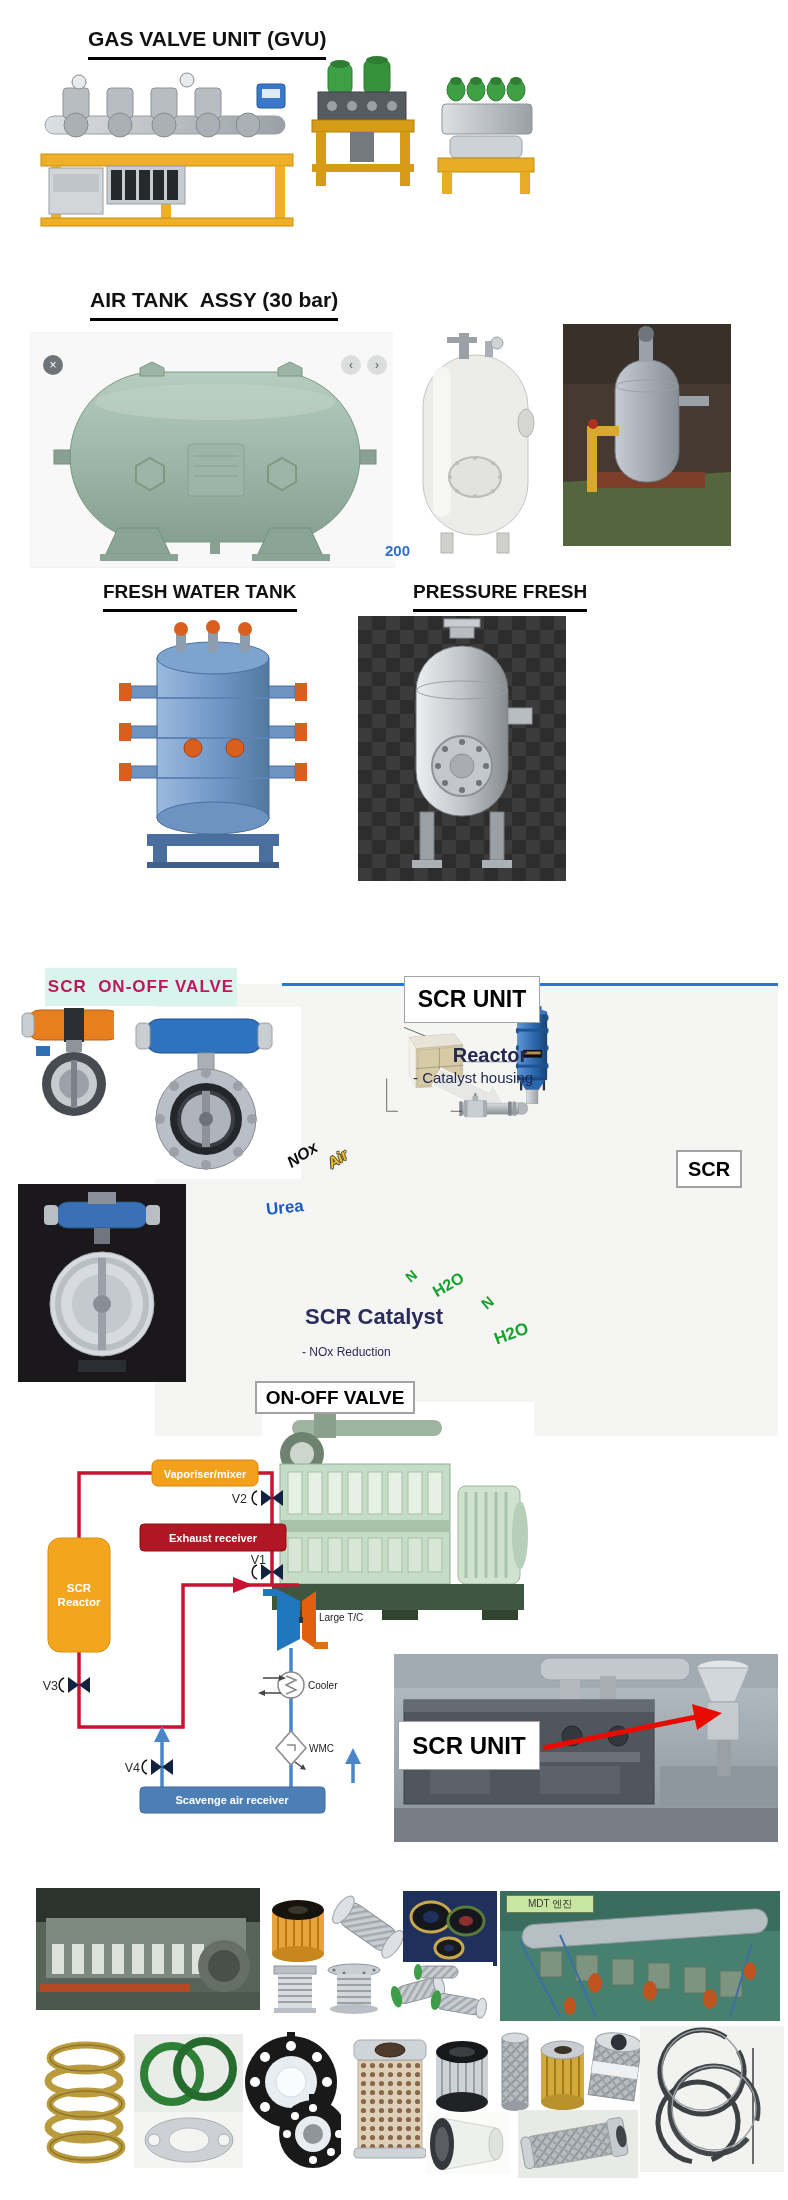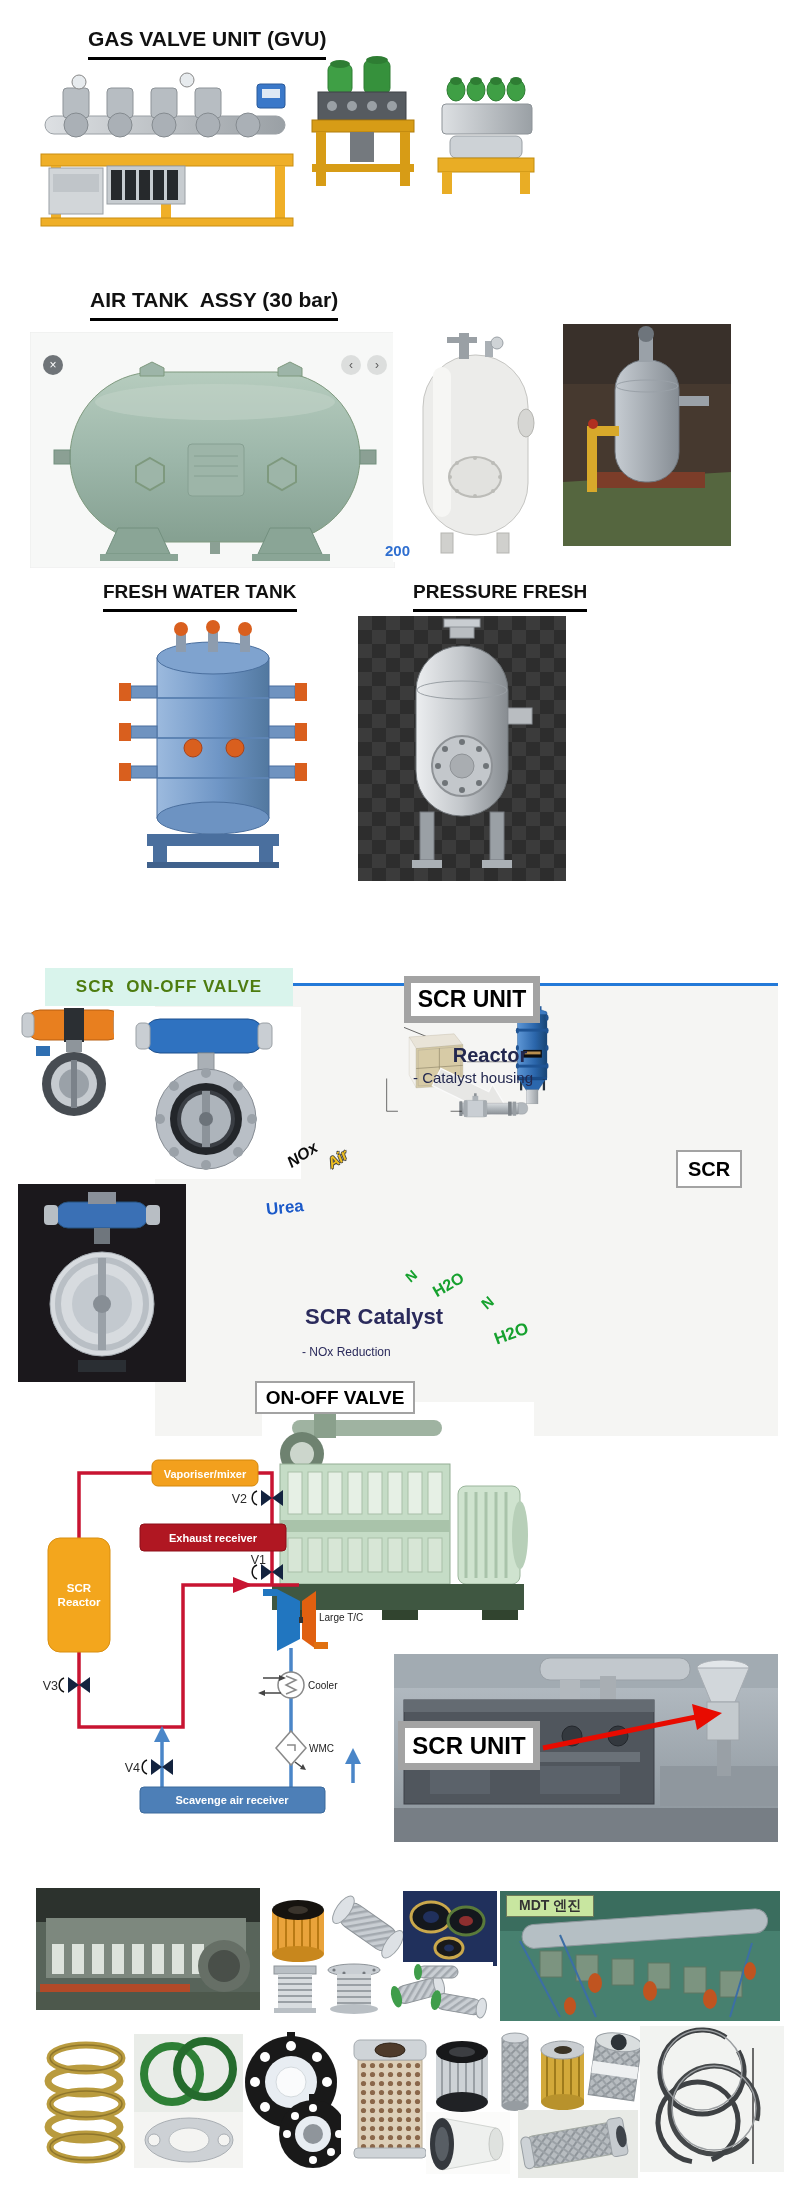--- a/index.html
+++ b/index.html
@@ -2,21 +2,21 @@
 <html><head>
 <meta charset="utf-8">
 <style>
   html,body{margin:0;padding:0;background:#fff;}
   #page{position:relative;width:788px;height:2200px;background:#fff;overflow:hidden;
         font-family:"Liberation Sans",sans-serif;}
   .abs{position:absolute;}
   .hd{position:absolute;font-weight:bold;color:#111;white-space:pre;line-height:1.05;
       border-bottom:3px solid #000;padding-bottom:7px;z-index:10;}
   .lbl{position:absolute;white-space:pre;z-index:10;}
-  .bbox{position:absolute;background:#fff;border:7px solid #a3a3a3;display:flex;align-items:center;
+  .bbox{position:absolute;background:#fff;border:1px solid #a3a3a3;display:flex;align-items:center;
         justify-content:center;font-weight:bold;color:#000;white-space:pre;z-index:10;box-sizing:border-box;}
   svg{display:block;}
   svg text{font-family:"Liberation Sans",sans-serif;}
 </style>
 </head>
 <body>
 
 <svg width="0" height="0" style="position:absolute" aria-hidden="true">
   <defs>
     <linearGradient id="svh" x1="0" y1="0" x2="1" y2="0">
@@ -291,21 +291,21 @@
         <circle cx="121" cy="133" r="3"></circle>
         <circle cx="87" cy="167" r="3"></circle>
         <circle cx="121" cy="167" r="3"></circle>
       </g>
     <rect x="62" y="196" width="14" height="48" fill="#9aa0a5" stroke="#74797e"></rect>
     <rect x="132" y="196" width="14" height="48" fill="#9aa0a5" stroke="#74797e"></rect>
     <rect x="54" y="244" width="30" height="8" fill="#aab0b5"></rect>
       <rect x="124" y="244" width="30" height="8" fill="#aab0b5"></rect>
   </svg>
 
-  <div class="lbl" style="left:45px;top:968px;width:248px;height:38px;background:#d9f4ec;display:flex;align-items:center;justify-content:center;font-weight:bold;font-size:17px;letter-spacing:1px;color:#4d7c0f">SCR  ON-OFF VALVE</div>
+  <div class="lbl" style="left:45px;top:968px;width:192px;height:38px;background:#d9f4ec;display:flex;align-items:center;justify-content:center;font-weight:bold;font-size:17px;letter-spacing:1px;color:#be185d">SCR  ON-OFF VALVE</div>
 
   <div class="abs" style="left:155px;top:984px;width:623px;height:452px;background:#f5f5f3"></div>
   <div class="abs" style="left:282px;top:983px;width:496px;height:3px;background:#2379d8"></div>
 
   <svg class="abs" style="left:18px;top:1004px" width="113" height="114" viewBox="0 0 113 114">
     <rect width="113" height="114" fill="#fff"></rect>
     <rect x="8" y="6" width="96" height="30" rx="14" fill="#e87f1f" stroke="#b85f10"></rect>
     <rect x="4" y="9" width="12" height="24" rx="5" fill="#c8cdd2" stroke="#9aa0a5"></rect>
     <rect x="96" y="9" width="12" height="24" rx="5" fill="#c8cdd2" stroke="#9aa0a5"></rect>
     <rect x="46" y="4" width="20" height="34" fill="#2b2f33"></rect>
@@ -647,21 +647,21 @@
         <line x1="252" y1="52" x2="230" y2="126"></line>
     </g>
     <g fill="#c05420">
       <ellipse cx="95" cy="92" rx="7" ry="10"></ellipse>
         <ellipse cx="150" cy="100" rx="7" ry="10"></ellipse>
         <ellipse cx="210" cy="108" rx="7" ry="10"></ellipse>
         <ellipse cx="250" cy="80" rx="6" ry="9"></ellipse>
         <ellipse cx="70" cy="115" rx="6" ry="9"></ellipse>
     </g>
   </svg>
-  <div class="lbl" style="left:506px;top:1895px;background:#c8e6a0;border:1px solid #6d7a5a;font-weight:bold;font-size:14px;color:#333;padding:1px 12px">MDT 엔진</div>
+  <div class="lbl" style="left:506px;top:1895px;background:#c8e6a0;border:1px solid #6d7a5a;font-weight:normal;font-size:10px;color:#333;padding:1px 21px">MDT 엔진</div>
 
   <svg class="abs" style="left:268px;top:1962px" width="54" height="52" viewBox="0 0 54 52">
     <rect width="54" height="52" fill="#fff"></rect>
     <rect x="6" y="4" width="42" height="8" fill="#b9bfc4" stroke="#8d9398"></rect>
     <rect x="10" y="12" width="34" height="34" fill="#d8dcdf"></rect>
     <g stroke="#9aa0a5" stroke-width="2">
         <line x1="10" y1="16" x2="44" y2="16"></line>
         <line x1="10" y1="22" x2="44" y2="22"></line>
         <line x1="10" y1="28" x2="44" y2="28"></line>
         <line x1="10" y1="34" x2="44" y2="34"></line>

